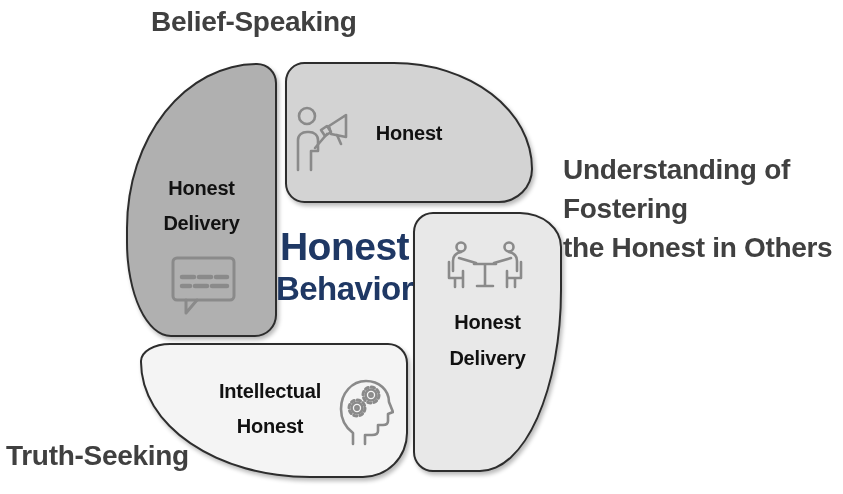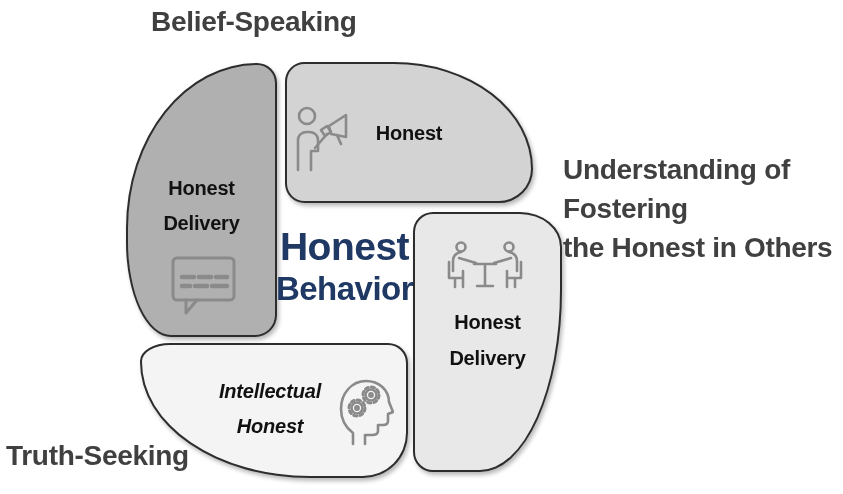--- a/index.html
+++ b/index.html
@@ -12,21 +12,21 @@
     border:2px solid #2d2d2d;
     box-shadow:2px 3px 4px rgba(0,0,0,0.28);
   }
   .seg-content{left:126px;top:63px;width:151px;height:274px;
     border-radius:131px 20px 22px 45px / 165px 20px 22px 95px;}
   .seg-disclosure{left:285px;top:62px;width:248px;height:141px;
     border-radius:20px 143px 35px 20px / 20px 110px 35px 20px;}
   .seg-delivery{left:413px;top:212px;width:149px;height:260px;
     border-radius:20px 42px 82px 20px / 20px 35px 182px 20px;}
   .seg-honesty{left:140px;top:343px;width:268px;height:135px;
-    border-radius:30px 20px 45px 170px / 18px 20px 45px 116px;font-style:italic;}
+    border-radius:30px 20px 45px 170px / 18px 20px 45px 116px;}
   .seg-label{
     position:absolute;left:0;right:0;text-align:center;
     font-weight:bold;font-size:20px;line-height:35px;color:#111;
     letter-spacing:-0.2px;
   }
   .seg-content .seg-label{top:106px;}
   .seg-disclosure .seg-label{top:51px;line-height:36px;}
   .seg-delivery .seg-label{top:90px;line-height:36px;}
   .seg-honesty .seg-label{top:29px;left:28px;right:auto;width:200px;}
   .icon{position:absolute;}

